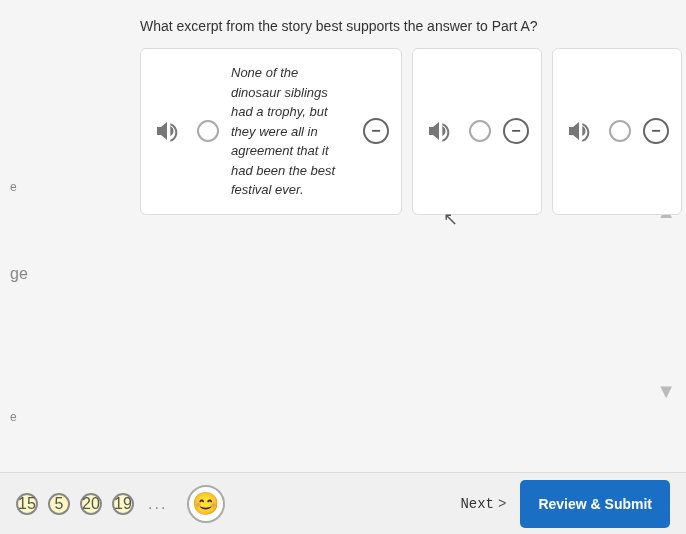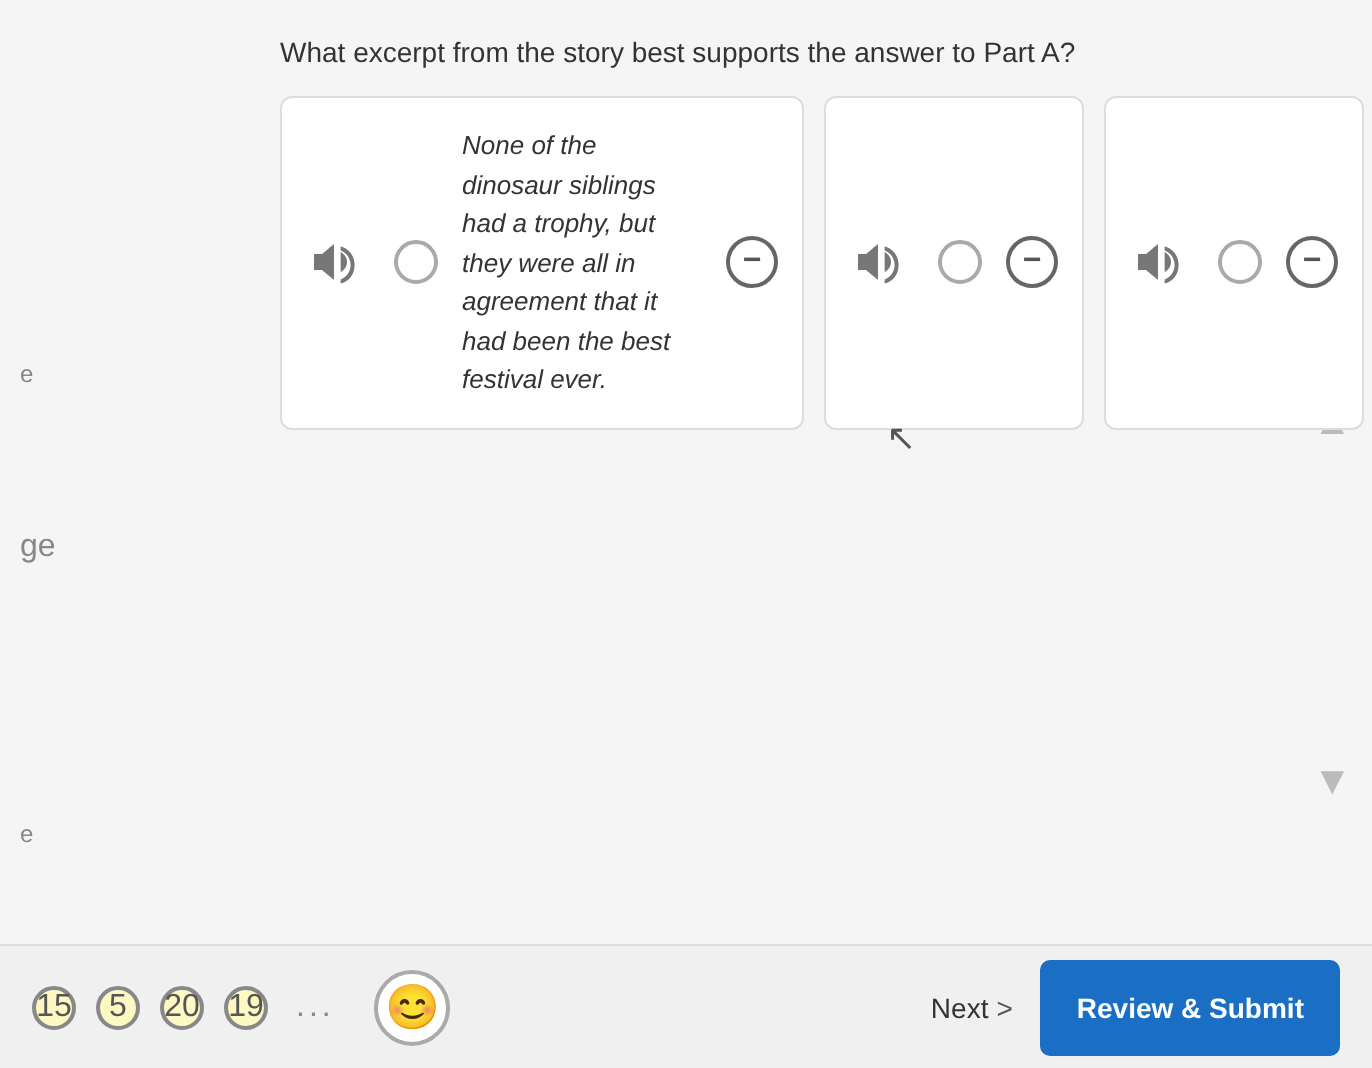--- a/index.html
+++ b/index.html
@@ -148,20 +148,21 @@
     .next-btn {
       display: flex;
       align-items: flex-start;
       gap: 4px;
       background: none;
       border: none;
       font-size: 14px;
       color: #333;
       cursor: pointer;
       font-weight: 500;
+      font-family: Liberation Mono, monospace;
     }
 
     .next-chevron {
       font-size: 14px;
       color: #555;
     }
 
     .review-btn {
       background: #1a6fc4;
       color: #fff;

